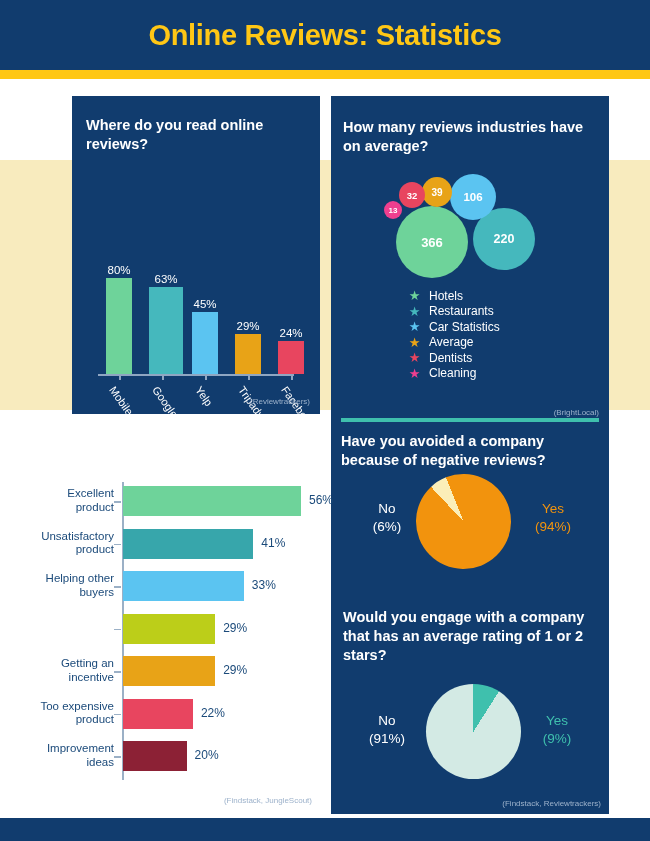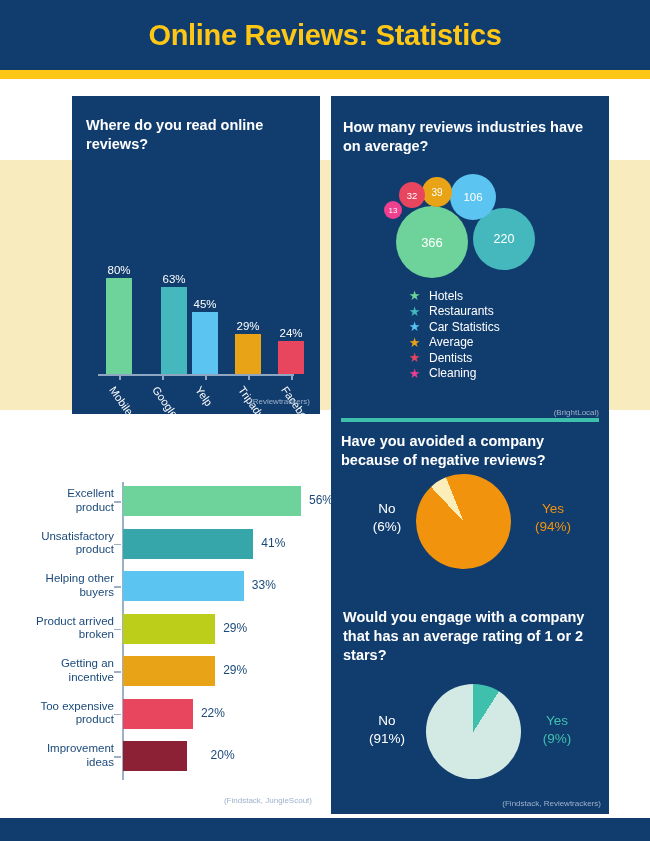--- a/index.html
+++ b/index.html
@@ -103,21 +103,21 @@
     transform-origin: left top;
     transform: rotate(55deg);
   }
 
   
   #bubble-title { position: absolute; left: 12px; top: 22px; width: 254px; }
   .bubble {
     position: absolute;
     border-radius: 50%;
     display: flex; align-items: center; justify-content: center;
-    color: #ffffff; font-weight: normal;
+    color: #ffffff; font-weight: bold;
   }
 
   
   .legend { position: absolute; left: 76px; top: 192px; }
   .legend-row {
     display: flex; align-items: center;
     height: 15.5px;
   }
   .legend-star {
     width: 15px; font-size: 13px; line-height: 1;
@@ -179,21 +179,21 @@
   <div class="header-rule"></div>
 
   <div class="panel-navy" id="panel-left">
     <div class="panel-title" id="vbar-title">Where do you read online reviews?</div>
 
     <div class="vbar-plot" id="vbar-plot">
         <div class="vbar-col" style="left: 8px; width: 26px; height: 110px;">
           <div class="vbar-val">80%</div>
           <div class="vbar-rect" style="height: 110px; background: rgb(110, 211, 154);"></div>
         </div>
-        <div class="vbar-col" style="left: 63px; width: 26px; height: 110px; align-items: center;">
+        <div class="vbar-col" style="left: 51px; width: 34px; height: 110px; align-items: center;">
           <div class="vbar-val">63%</div>
           <div class="vbar-rect" style="height: 86.625px; background: rgb(69, 184, 189);"></div>
         </div>
         <div class="vbar-col" style="left: 94px; width: 26px; height: 110px;">
           <div class="vbar-val">45%</div>
           <div class="vbar-rect" style="height: 61.875px; background: rgb(91, 196, 241);"></div>
         </div>
         <div class="vbar-col" style="left: 137px; width: 26px; height: 110px;">
           <div class="vbar-val">29%</div>
           <div class="vbar-rect" style="height: 39.875px; background: rgb(232, 163, 23);"></div>
@@ -304,41 +304,40 @@
         <div class="hbar-rect" style="width: 130.321px; height: 30px; background: rgb(55, 166, 171);"></div>
         <div class="hbar-val" style="left: 239.321px; top: 7px;">41%</div>
       </div>
       <div class="hbar-row" style="top: 89px; height: 42.5px;">
         <div class="hbar-label" style="top: 1px;">Helping other<br>buyers</div>
         <div class="hbar-dash" style="top: 15px;"></div>
         <div class="hbar-rect" style="width: 120.786px; height: 30px; background: rgb(91, 196, 241);"></div>
         <div class="hbar-val" style="left: 229.786px; top: 7px;">33%</div>
       </div>
       <div class="hbar-row" style="top: 131.5px; height: 42.5px;">
-        <div class="hbar-label" style="top: 1px;">Product arrived<br>broken</div>
         <div class="hbar-dash" style="top: 15px;"></div>
         <div class="hbar-rect" style="width: 92.1786px; height: 30px; background: rgb(188, 206, 25);"></div>
         <div class="hbar-val" style="left: 201.179px; top: 7px;">29%</div>
       </div>
       <div class="hbar-row" style="top: 174px; height: 42.5px;">
         <div class="hbar-label" style="top: 1px;">Getting an<br>incentive</div>
         <div class="hbar-dash" style="top: 15px;"></div>
         <div class="hbar-rect" style="width: 92.1786px; height: 30px; background: rgb(232, 163, 23);"></div>
         <div class="hbar-val" style="left: 201.179px; top: 7px;">29%</div>
       </div>
       <div class="hbar-row" style="top: 216.5px; height: 42.5px;">
         <div class="hbar-label" style="top: 1px;">Too expensive<br>product</div>
         <div class="hbar-dash" style="top: 15px;"></div>
         <div class="hbar-rect" style="width: 69.9286px; height: 30px; background: rgb(232, 69, 95);"></div>
         <div class="hbar-val" style="left: 178.929px; top: 7px;">22%</div>
       </div>
       <div class="hbar-row" style="top: 259px; height: 42.5px;">
         <div class="hbar-label" style="top: 1px;">Improvement<br>ideas</div>
         <div class="hbar-dash" style="top: 15px;"></div>
         <div class="hbar-rect" style="width: 63.5714px; height: 30px; background: rgb(140, 33, 53);"></div>
-        <div class="hbar-val" style="left: 172.571px; top: 7px; margin-left: 16px;">20%</div>
+        <div class="hbar-val" style="left: 172.571px; top: 7px;">20%</div>
       </div>
     </div>
   <div class="source-note" style="left:22px; top:796px; width:290px;">(Findstack, JungleScout)</div>
 
   <div class="footer-bar"></div>
 
 </div>
 
 </body></html>

